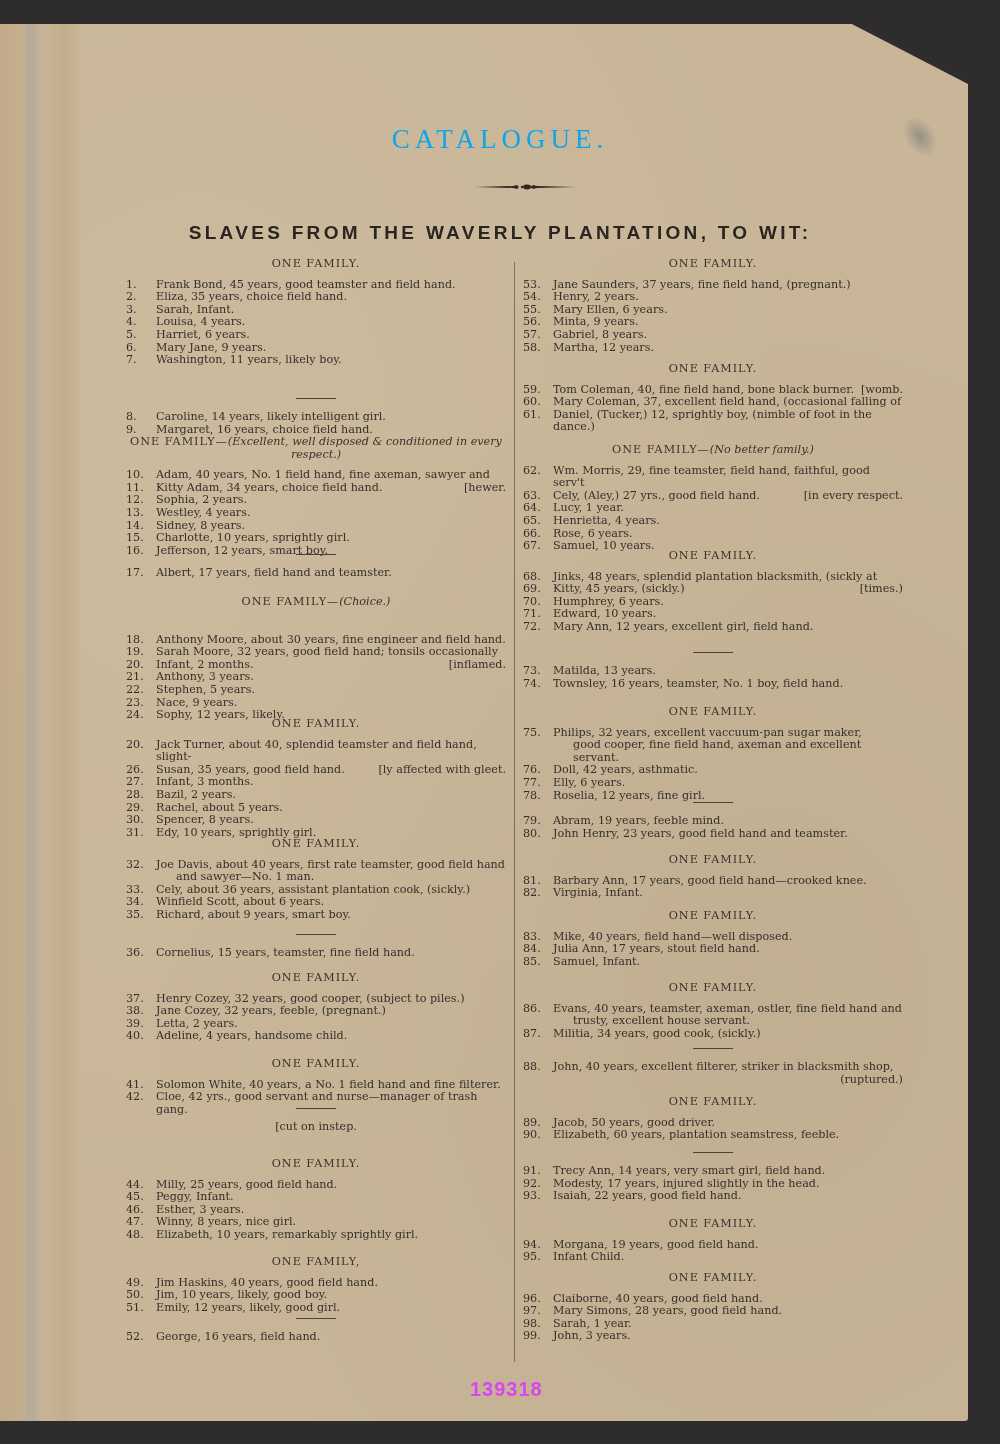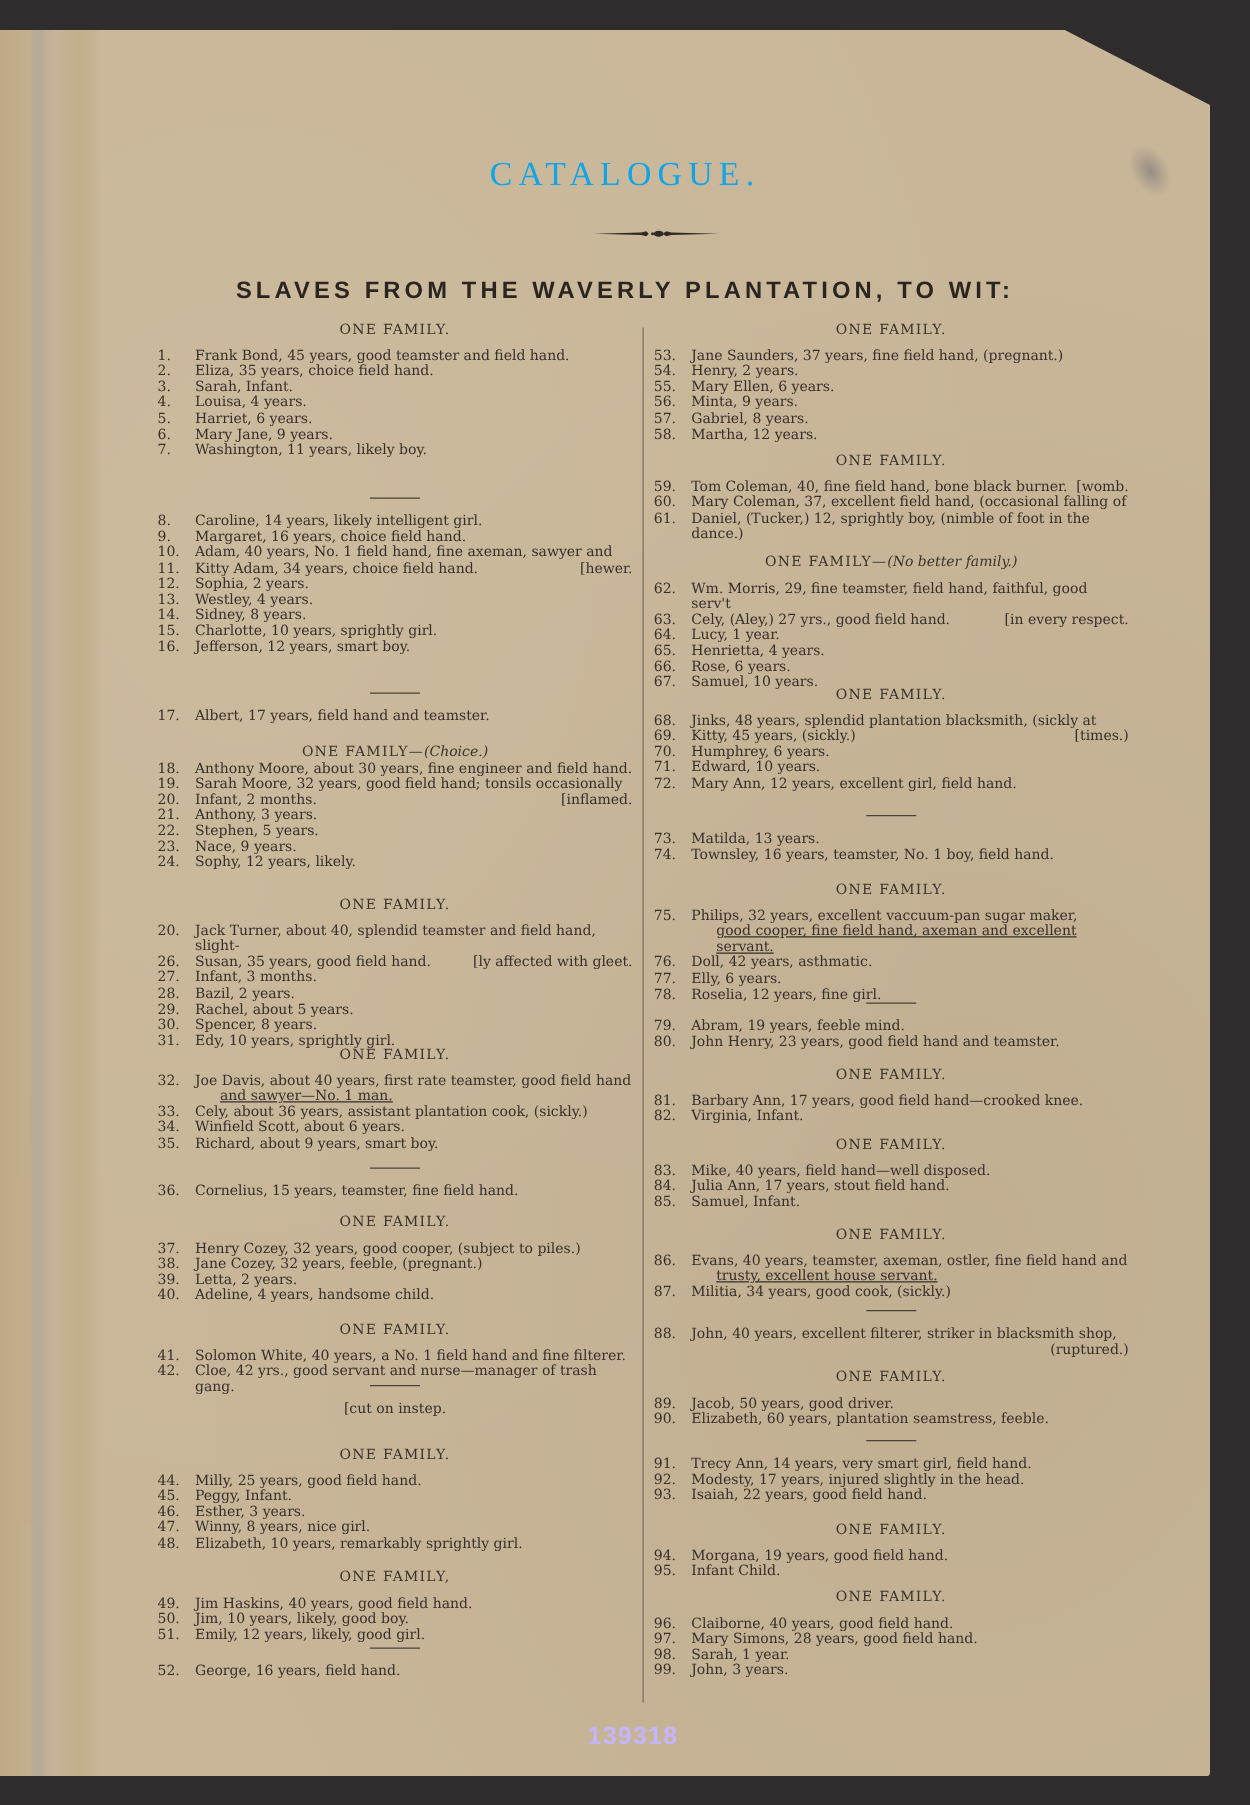--- a/index.html
+++ b/index.html
@@ -55,27 +55,27 @@
     background:#7d7160;
   }
   .heading {
     text-align:center; font-size:11.2px; letter-spacing:1px; margin:0;
     color:#3a342c;
   }
   .heading i { letter-spacing:0; }
   .entry { display:flex; position:relative; }
   .num { width:30px; flex:none; text-align:left; }
   .txt { flex:1; text-align:left; }
-  .cont { padding-left:50px;text-decoration:underline; }
+  .cont { padding-left:50px; }
   .bracket { position:absolute; right:0; }
   .rule { width:40px; height:1px; background:#4a4238; margin:0 auto; }
   .stamp {
     position:absolute; left:470px; top:1378px;
     font-family:"Liberation Sans", sans-serif; font-size:20px; font-weight:bold;
-    color:#c4b5fd; letter-spacing:1px;
+    color:#d946ef; letter-spacing:1px;
   }
 </style>
 </head>
 <body>
 
 <div class="page">
   <div class="binding"></div>
   <div class="stain"></div>
 </div>
 
@@ -130,20 +130,21 @@
       <div class="entry">
         <span class="num">8.</span>
         <span class="txt">Caroline, 14 years, likely intelligent girl.</span>
       </div>
       <div class="entry">
         <span class="num">9.</span>
         <span class="txt">Margaret, 16 years, choice field hand.</span>
       </div>
     </div>
     <div class="block" style="position: absolute; left: 0px; width: 380px; top: 178px;">
+      <div class="heading" style="margin-bottom: 8px;"><span>ONE FAMILY—</span><i>(Excellent, well disposed &amp; conditioned in every respect.)</i></div>
       <div class="entry">
         <span class="num">10.</span>
         <span class="txt">Adam, 40 years, No. 1 field hand, fine axeman, sawyer and</span>
       </div>
       <div class="entry">
         <span class="num">11.</span>
         <span class="txt">Kitty Adam, 34 years, choice field hand.</span>
         <span class="bracket">[hewer.</span>
       </div>
       <div class="entry">
@@ -168,21 +169,21 @@
       </div>
     </div>
     <div class="block" style="position: absolute; left: 0px; width: 380px; top: 296px;">
       <div class="rule" style="margin-bottom: 12px;"></div>
       <div class="entry">
         <span class="num">17.</span>
         <span class="txt">Albert, 17 years, field hand and teamster.</span>
       </div>
     </div>
     <div class="block" style="position: absolute; left: 0px; width: 380px; top: 338px;">
-      <div class="heading" style="margin-bottom: 0;"><span>ONE FAMILY—</span><i>(Choice.)</i></div>
+      <div class="heading" style="margin-bottom: 25px;"><span>ONE FAMILY—</span><i>(Choice.)</i></div>
       <div class="entry">
         <span class="num">18.</span>
         <span class="txt">Anthony Moore, about 30 years, fine engineer and field hand.</span>
       </div>
       <div class="entry">
         <span class="num">19.</span>
         <span class="txt">Sarah Moore, 32 years, good field hand; tonsils occasionally</span>
       </div>
       <div class="entry">
         <span class="num">20.</span>

